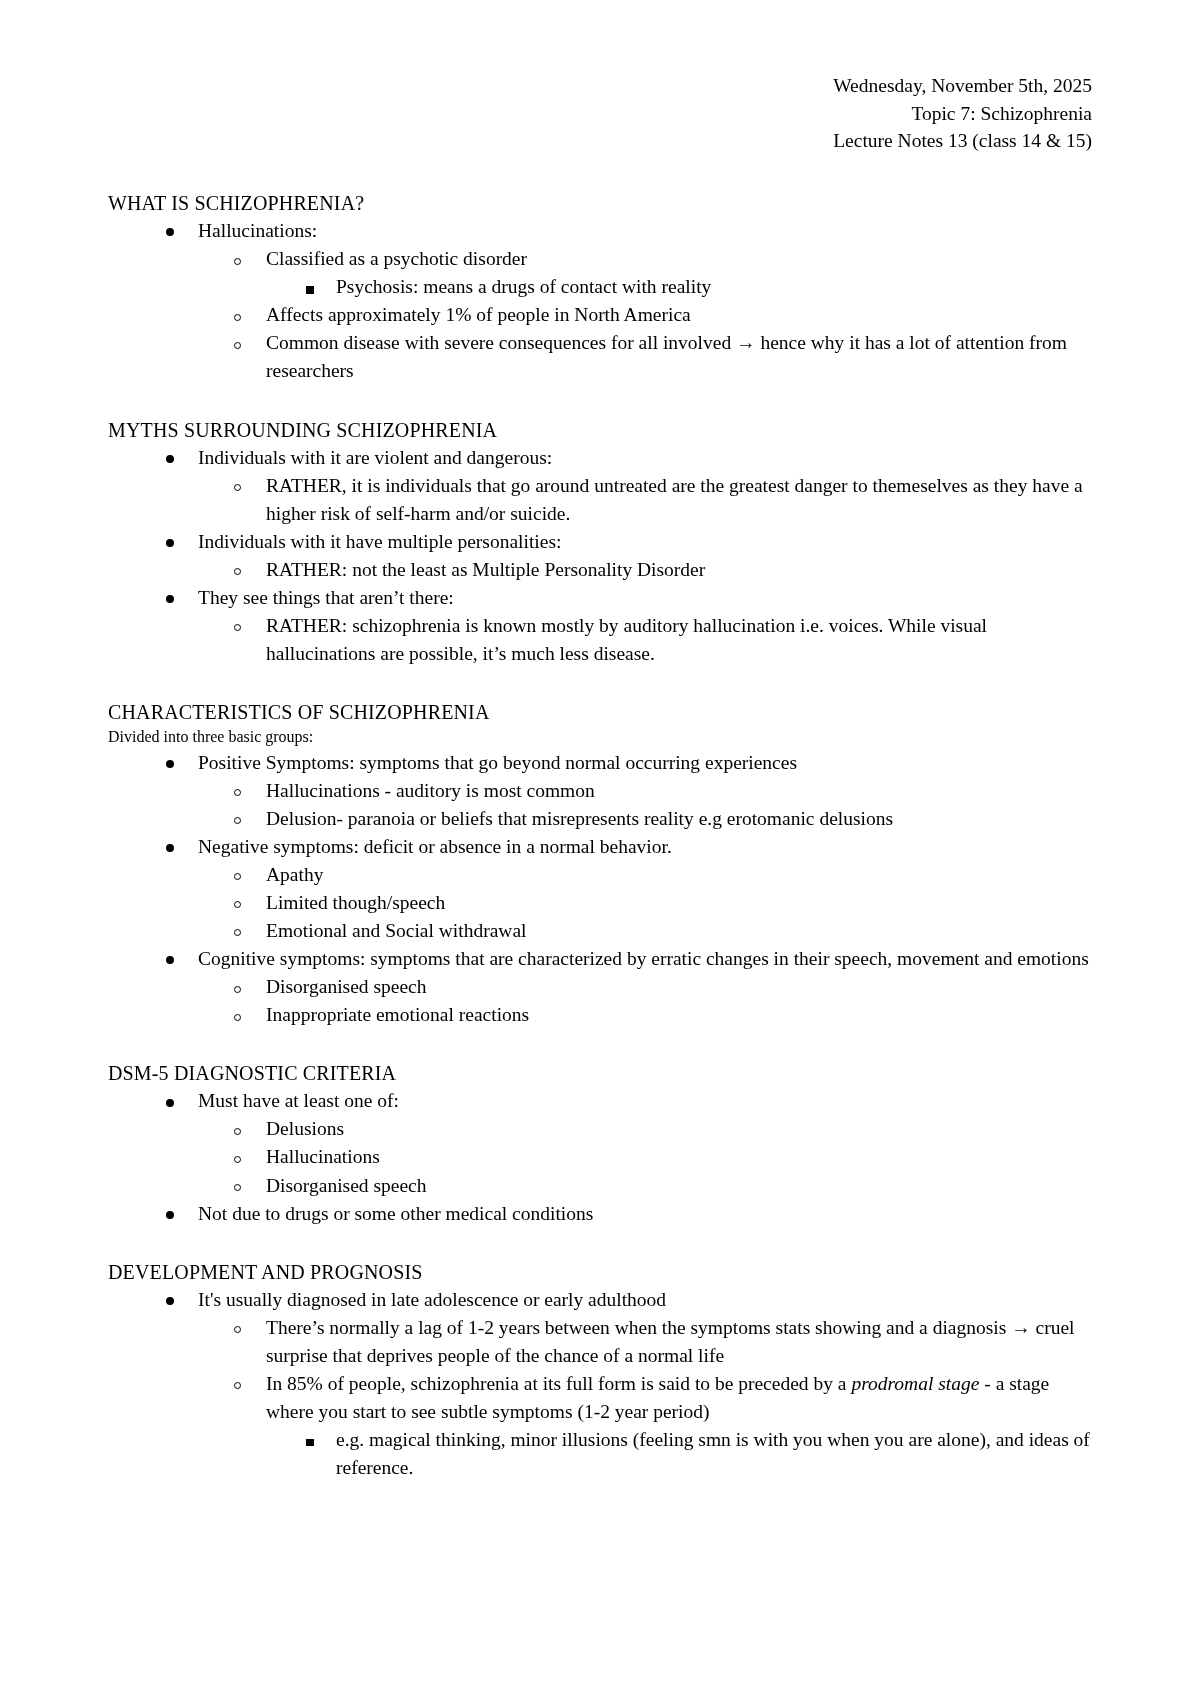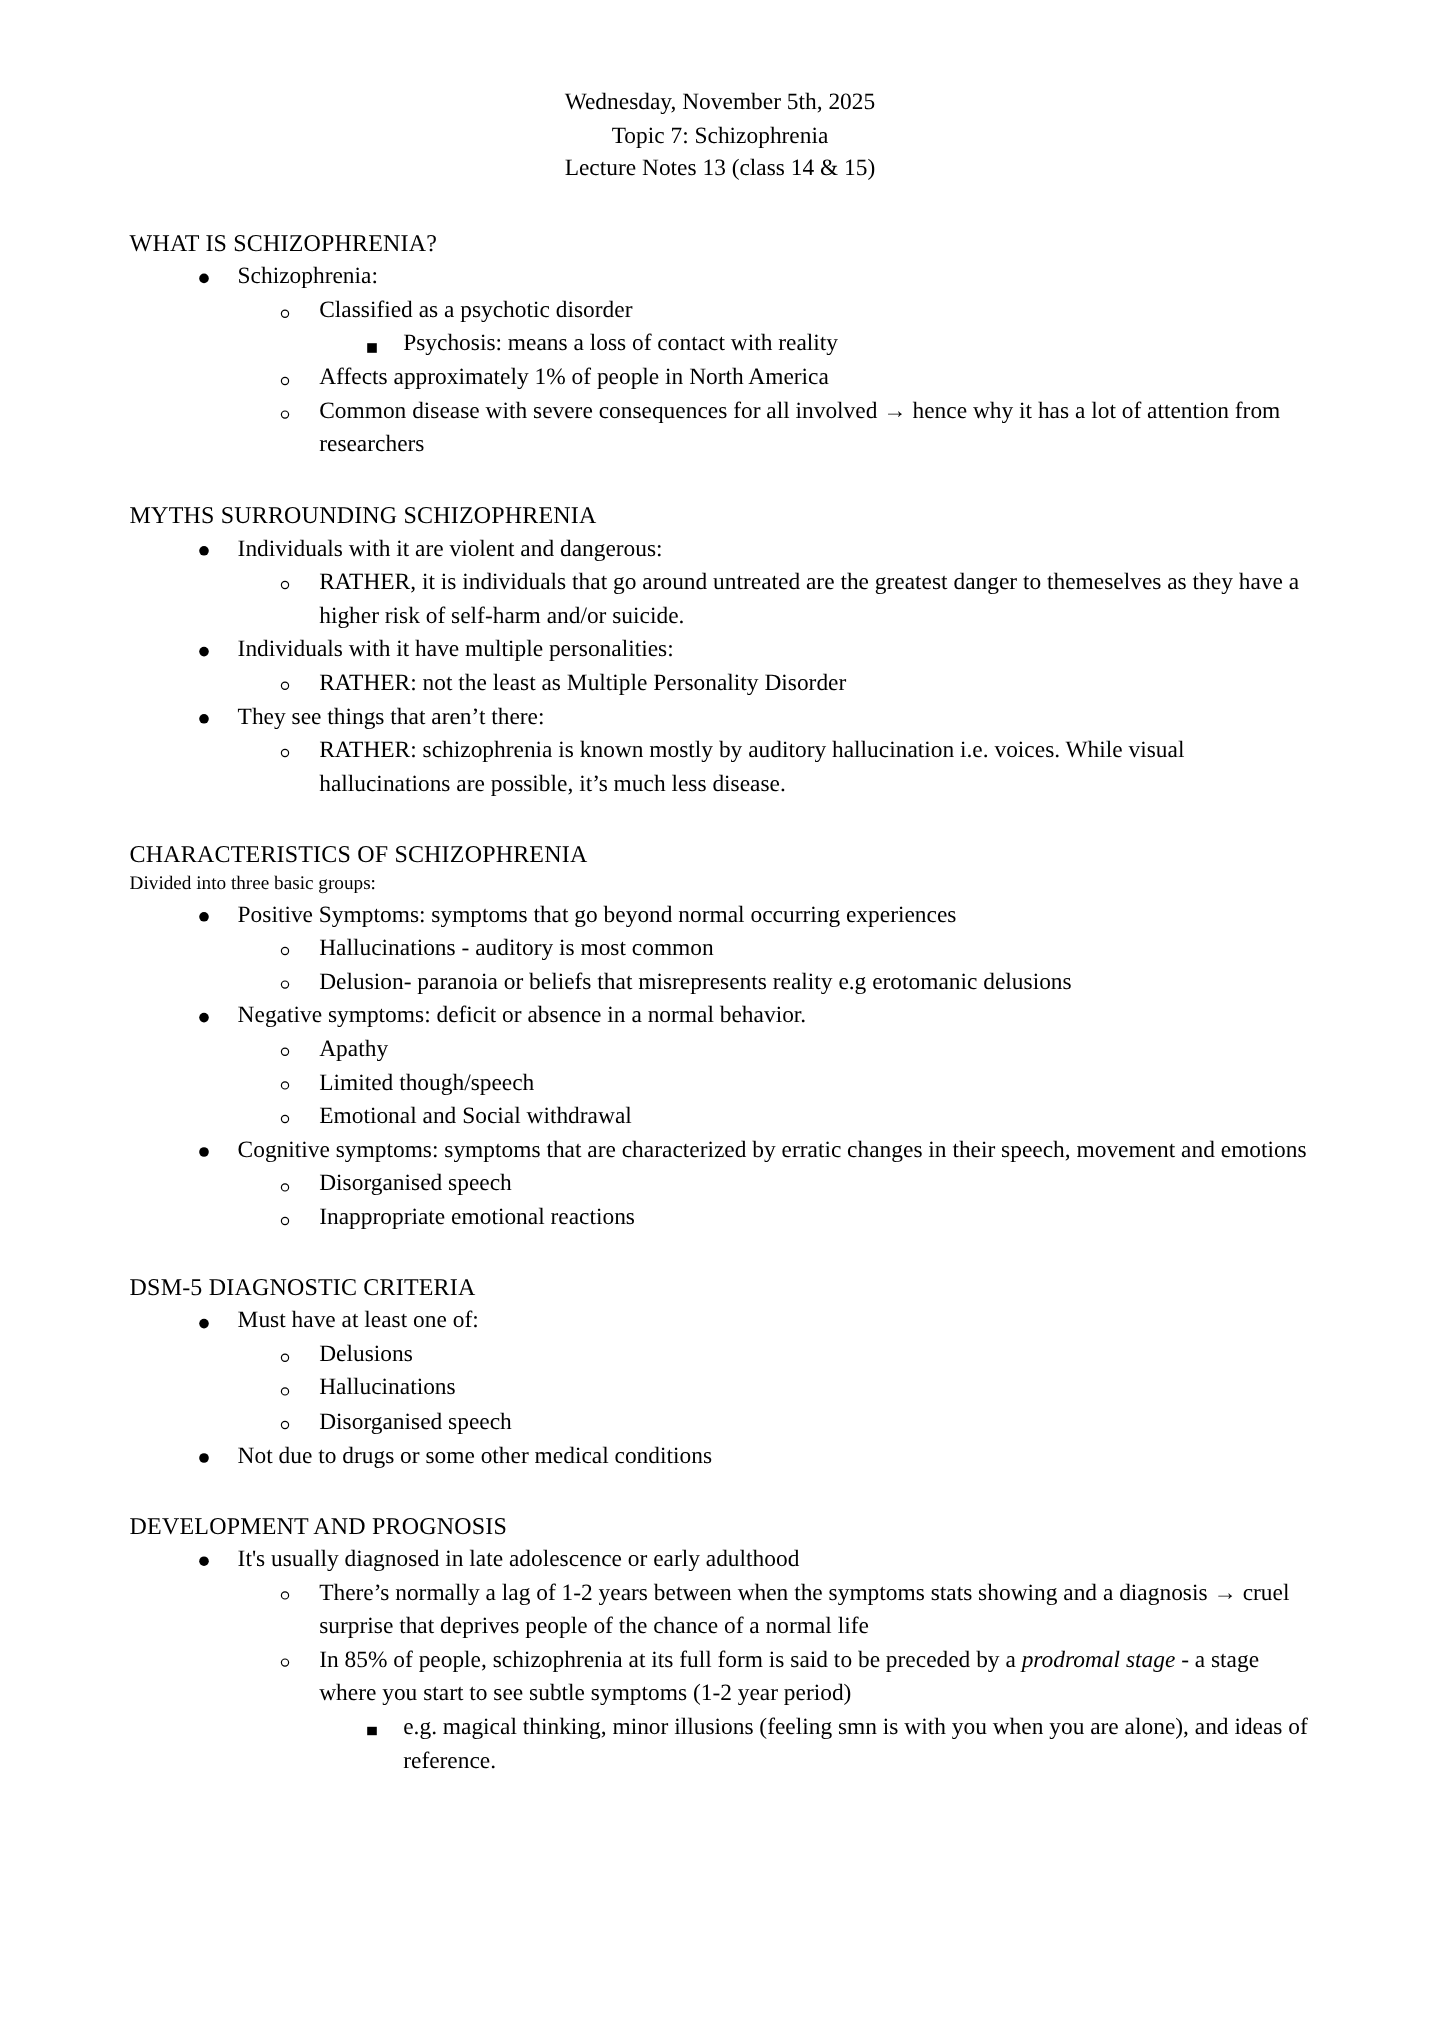--- a/index.html
+++ b/index.html
@@ -14,21 +14,21 @@
     color: #000000;
   }
   .page {
     width: 1200px;
     min-height: 1694px;
     box-sizing: border-box;
     padding: 72px 108px 40px 108px;
     position: relative;
   }
   .doc-header {
-    text-align: center;
+    text-align: right;
     font-size: 19.5px;
     line-height: 1.42;
   }
   .doc-header div {
     margin: 0;
   }
   .section {
     margin-top: 30px;
   }
   .section:first-of-type {
@@ -140,29 +140,29 @@
     <div>Topic 7: Schizophrenia</div>
     <div>Lecture Notes 13 (class 14 &amp; 15)</div>
   </div>
 
   <div id="sections-root">
       <div class="section">
         <div class="section-heading">WHAT IS SCHIZOPHRENIA?</div>
         <ul class="lvl1">
           <li>
             <span class="bullet"></span>
-            <span class="txt">Schizophrenia:</span>
+            <span class="txt">Hallucinations:</span>
             <ul class="lvl2">
               <li>
                 <span class="bullet"></span>
                 <span class="txt">Classified as a psychotic disorder</span>
                 <ul class="lvl3">
                   <li>
                     <span class="bullet"></span>
-                    <span class="txt">Psychosis: means a loss of contact with reality</span>
+                    <span class="txt">Psychosis: means a drugs of contact with reality</span>
                   </li>
                 </ul>
               </li>
               <li>
                 <span class="bullet"></span>
                 <span class="txt">Affects approximately 1% of people in North America</span>
               </li>
               <li>
                 <span class="bullet"></span>
                 <span class="txt">Common disease with severe consequences for all involved → hence why it has a lot of attention from researchers</span>

